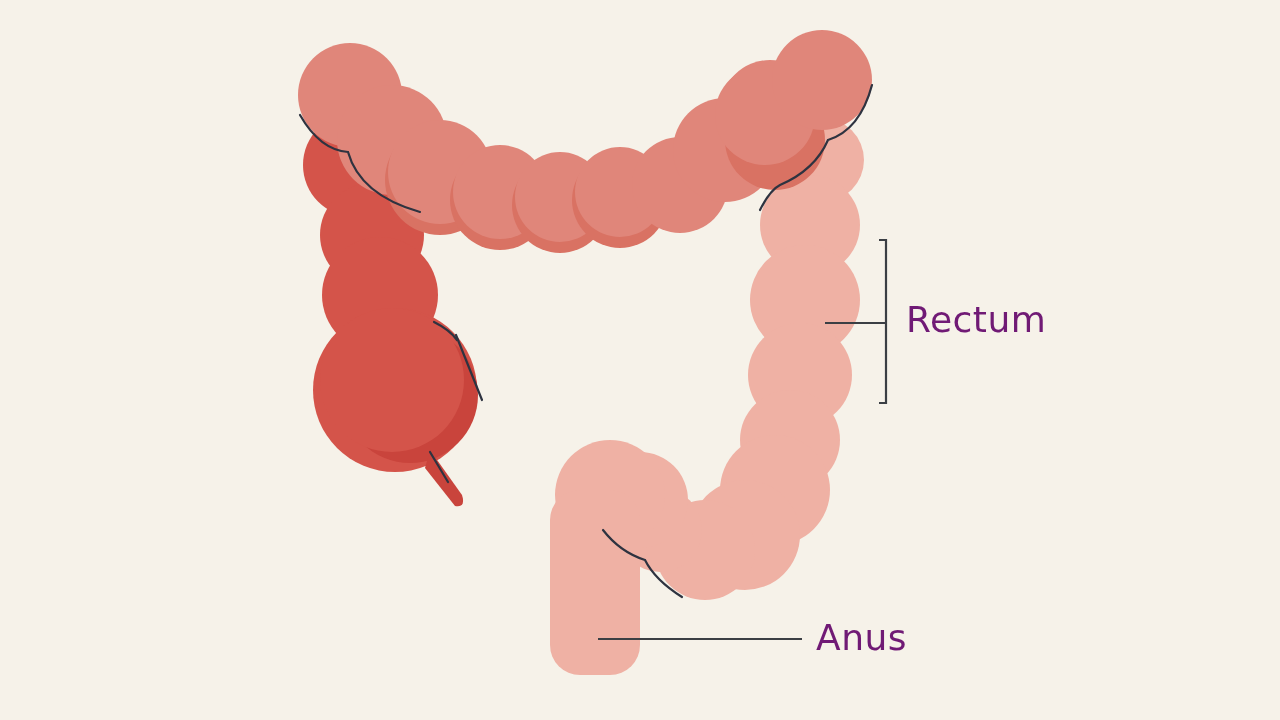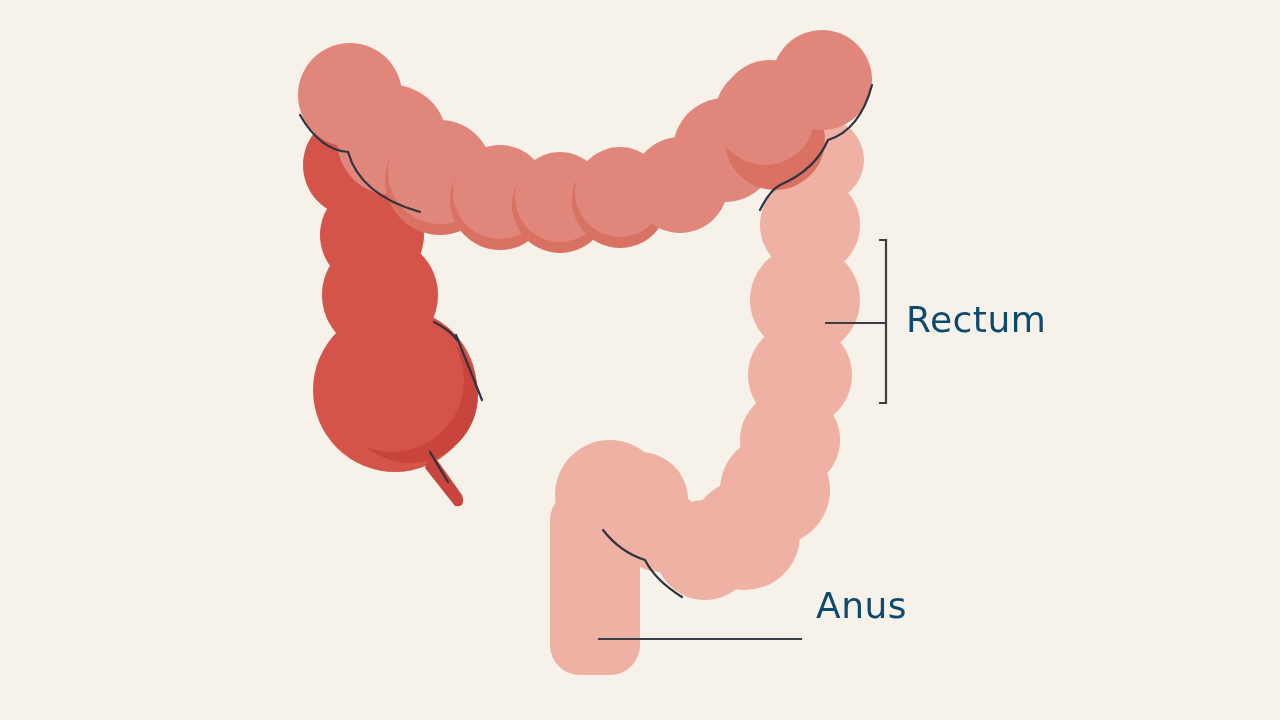--- a/index.html
+++ b/index.html
@@ -5,28 +5,28 @@
   html, body { margin: 0; padding: 0; }
   body {
     width: 1280px; height: 720px; overflow: hidden;
     background: #f6f2e9;
     font-family: "DejaVu Sans", sans-serif;
   }
   .stage { position: relative; width: 1280px; height: 720px; }
   svg.diagram { position: absolute; left: 0; top: 0; }
   .label {
     position: absolute;
-    color: #0c4a6e;
+    color: #701a75;
     font-size: 36px;
     font-weight: normal;
     letter-spacing: 0.5px;
     line-height: 1;
   }
   .label-rectum { left: 906px; top: 302px; }
-  .label-anus { left: 816px; top: 588px; }
+  .label-anus { left: 816px; top: 620px; }
 </style>
 </head>
 <body>
 
 <div class="stage">
   <svg class="diagram" width="1280" height="720" viewBox="0 0 1280 720">
 
     <g fill="#efb1a4">
       <circle cx="822" cy="160" r="42"></circle>
       <circle cx="810" cy="225" r="50"></circle>

